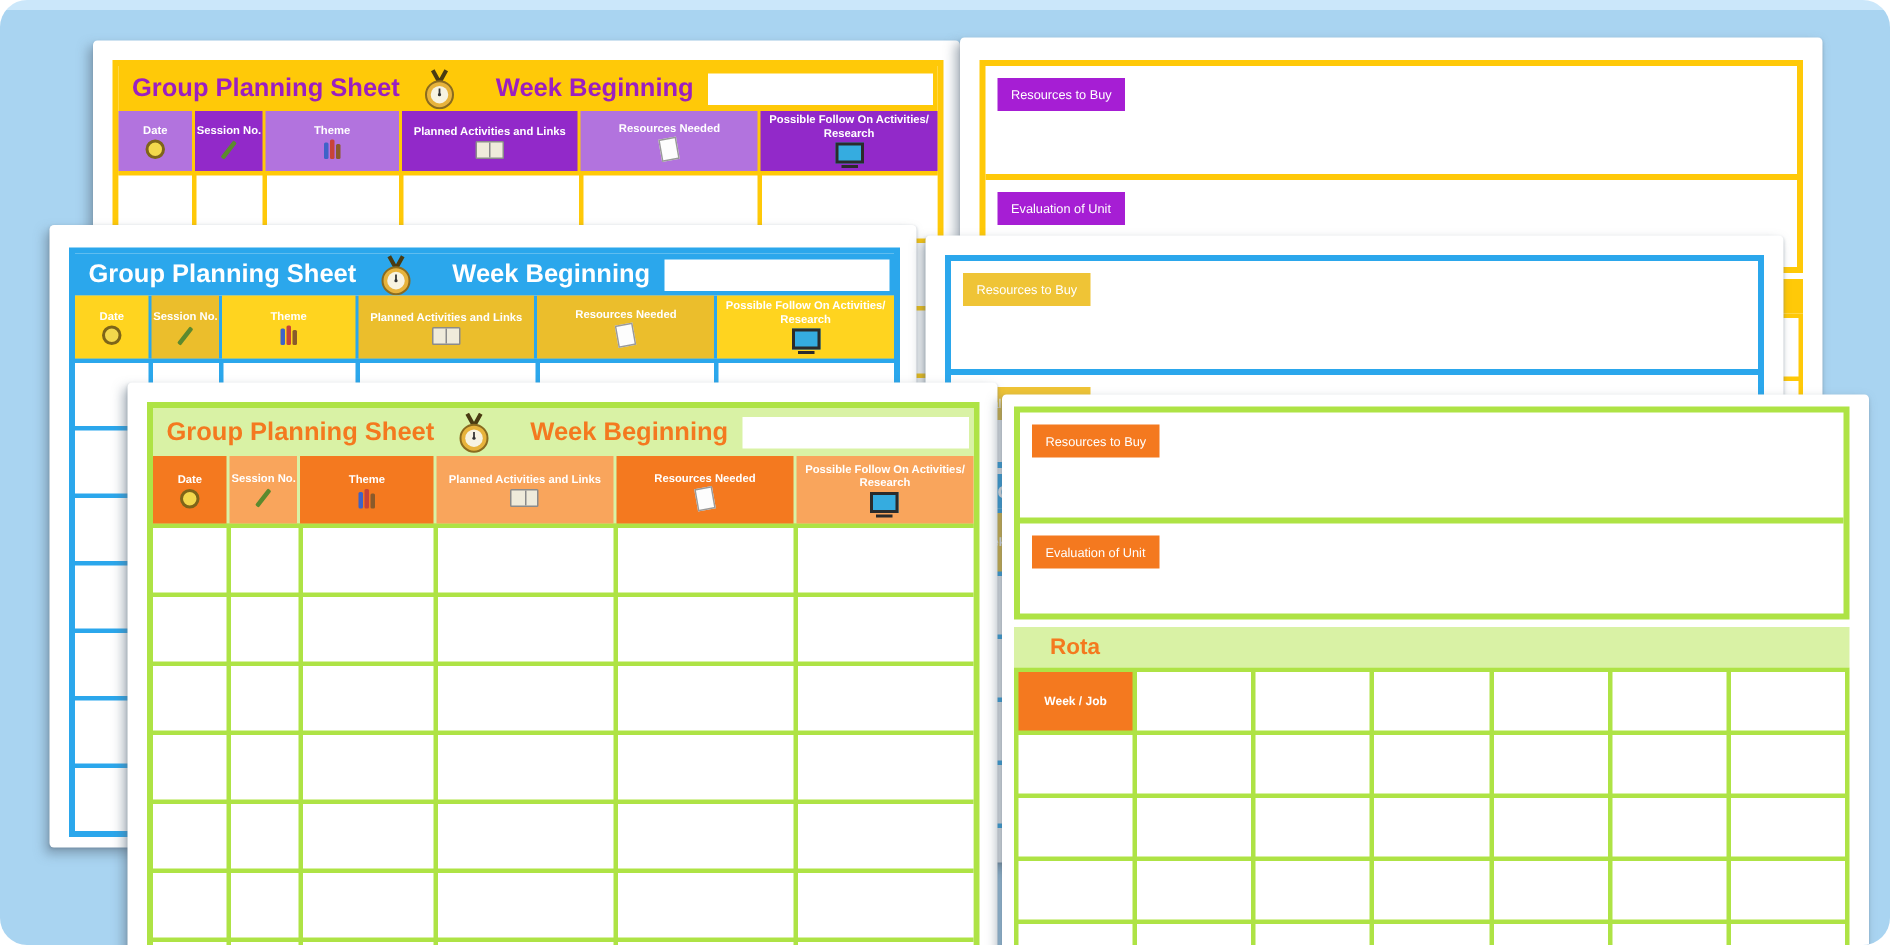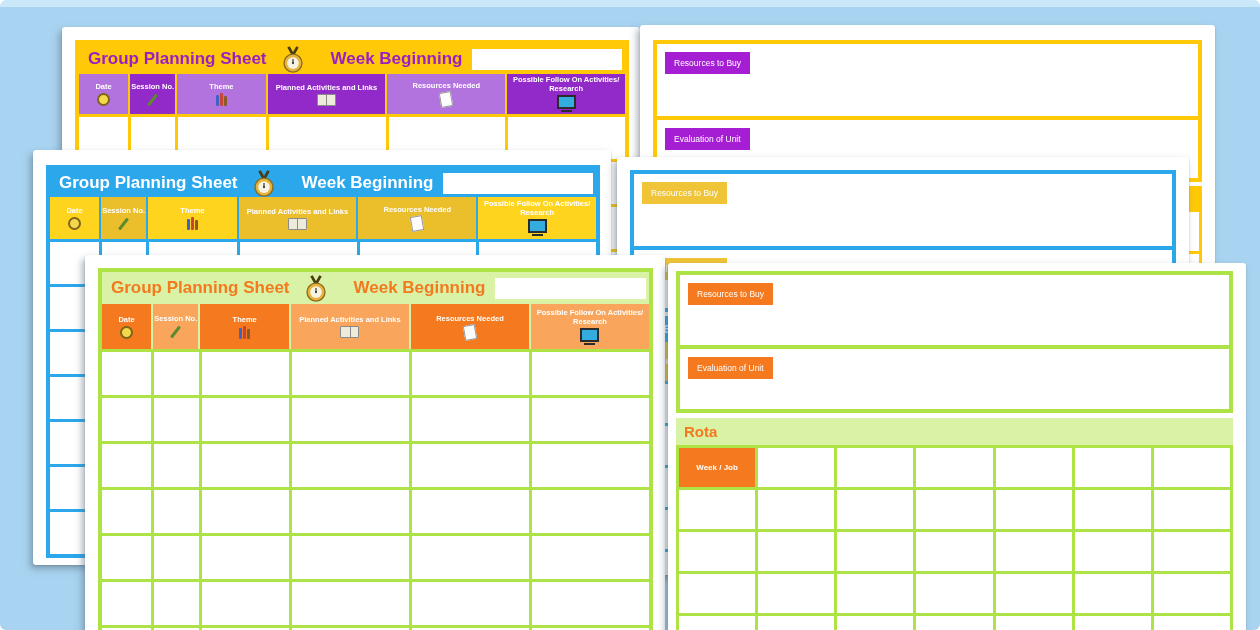--- a/index.html
+++ b/index.html
@@ -1,16 +1,16 @@
 <!DOCTYPE html>
 <html><head>
 <meta charset="utf-8">
 <style>
   html,body{margin:0;padding:0}
-  .canvas{position:relative;width:1260px;height:630px;overflow:hidden;border-radius:6px;
+  .canvas{position:relative;width:1260px;height:630px;overflow:hidden;border-radius:18px;
     background:linear-gradient(#CBE7FA 0,#CBE7FA 7px,#A9D4F1 7px);
     font-family:"Liberation Sans",sans-serif}
   .page{position:absolute;background:#fff;border-radius:3px;overflow:hidden;
     box-shadow:-3px 4px 7px rgba(90,108,125,.5),0 1px 2px rgba(90,108,125,.35)}
   .s0 .page{z-index:1}.s1 .page{z-index:2}.s2 .page{z-index:3}
 
   .s0 .left{left:62px;top:27px;width:578px;height:415px}
   .s0 .right{left:640px;top:25px;width:575px;height:418px}
   .s1 .left{left:33px;top:150px;width:578px;height:415px}
   .s1 .right{left:617px;top:157px;width:572px;height:418px}
@@ -52,21 +52,21 @@
   .eval-section{height:58px;border-top:4px solid var(--accent)}
   .s2 .res-section{height:70px}
   .s2 .eval-section{height:60px}
   .badge{display:inline-block;margin:8px;padding:6px 9px;background:var(--badge-bg);
     color:var(--badge-text);font-size:8.5px;font-weight:normal;white-space:nowrap}
 
   .rota-band{display:flex;align-items:center;background:var(--rota-band);color:var(--rota-text);
     font-weight:bold;font-size:15px}
   .s0 .rota-band,.s1 .rota-band{margin:4px 13px 0;height:23px}
   .s2 .rota-band{margin:5px 13px 0 8px;height:27px}
-  .rota-title{padding-left:8px}
+  .rota-title{padding-left:24px}
 
   .rota-grid{display:grid;grid-template-columns:repeat(7,1fr);gap:3px;padding:3px;
     background:var(--grid);grid-auto-rows:39px}
   .s0 .rota-grid,.s1 .rota-grid{margin:0 13px}
   .s2 .rota-grid{margin:0 13px 0 8px}
   .rota-head{background:var(--week-job-bg);color:#fff;font-weight:bold;font-size:8px;
     display:flex;align-items:center;justify-content:center;text-align:center}
 
   .icon{display:inline-block;flex:none}
   .clock-icon{width:13px;height:13px;border-radius:50%;background:#F3D84C;border:2px solid #7E6519;box-sizing:border-box}

